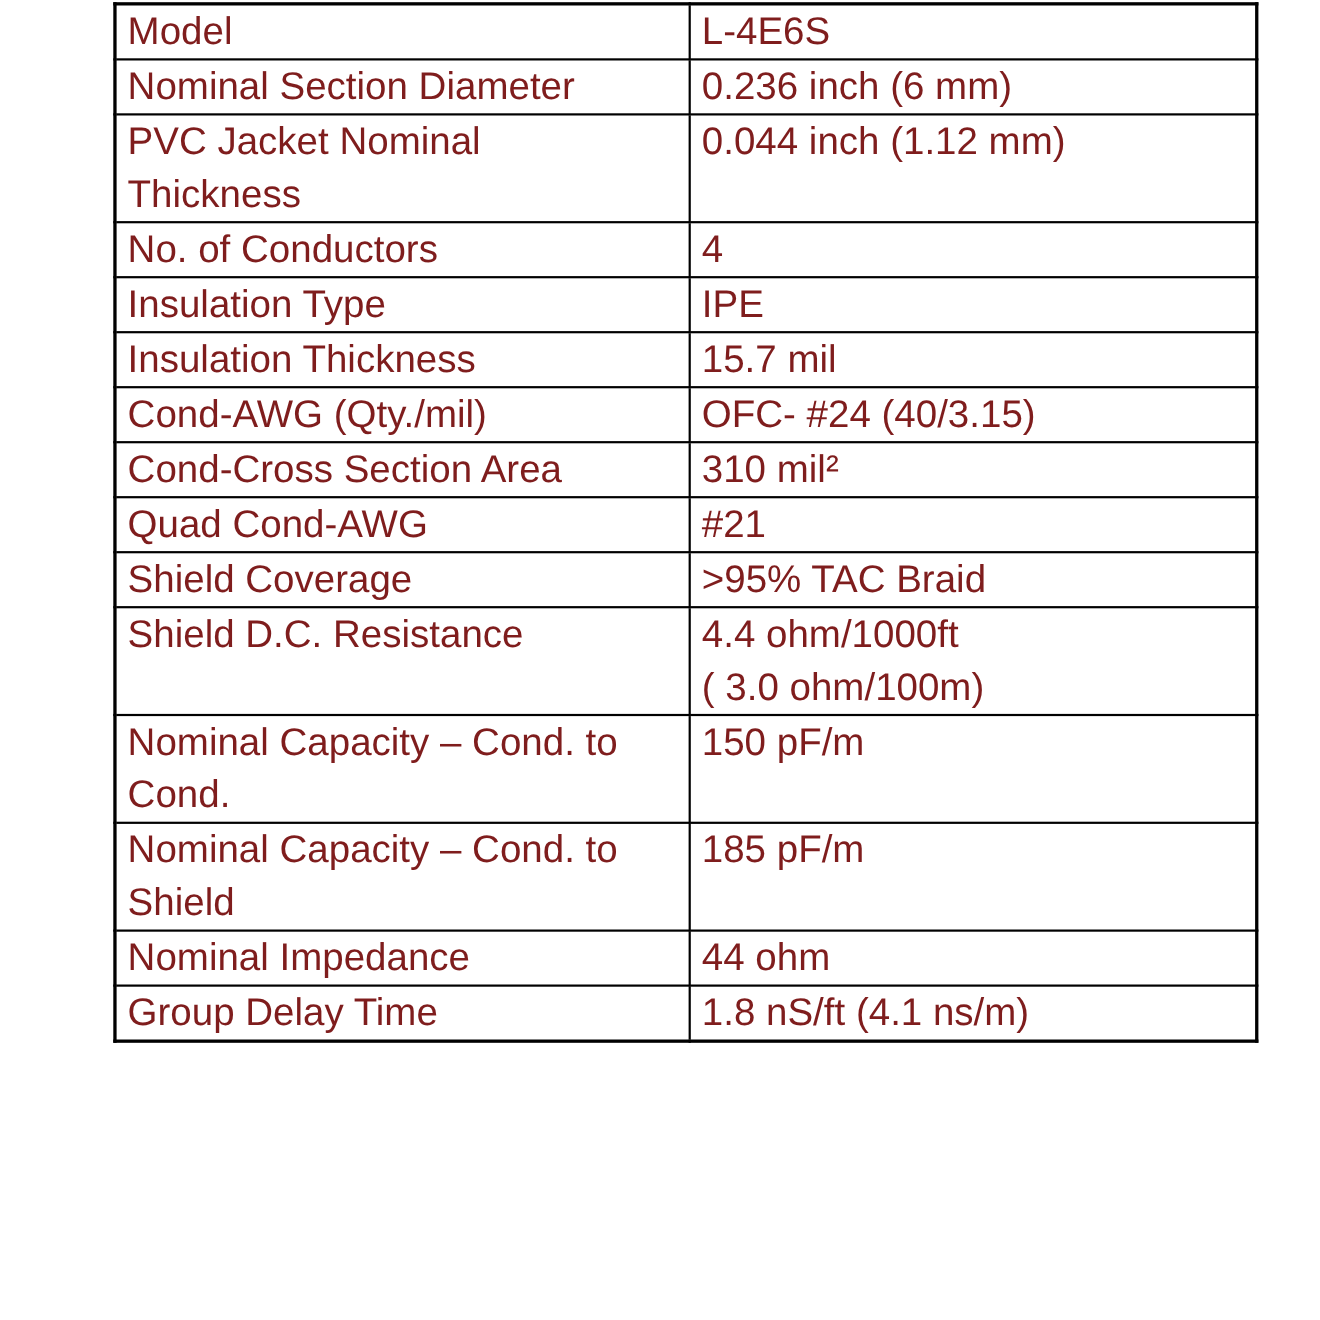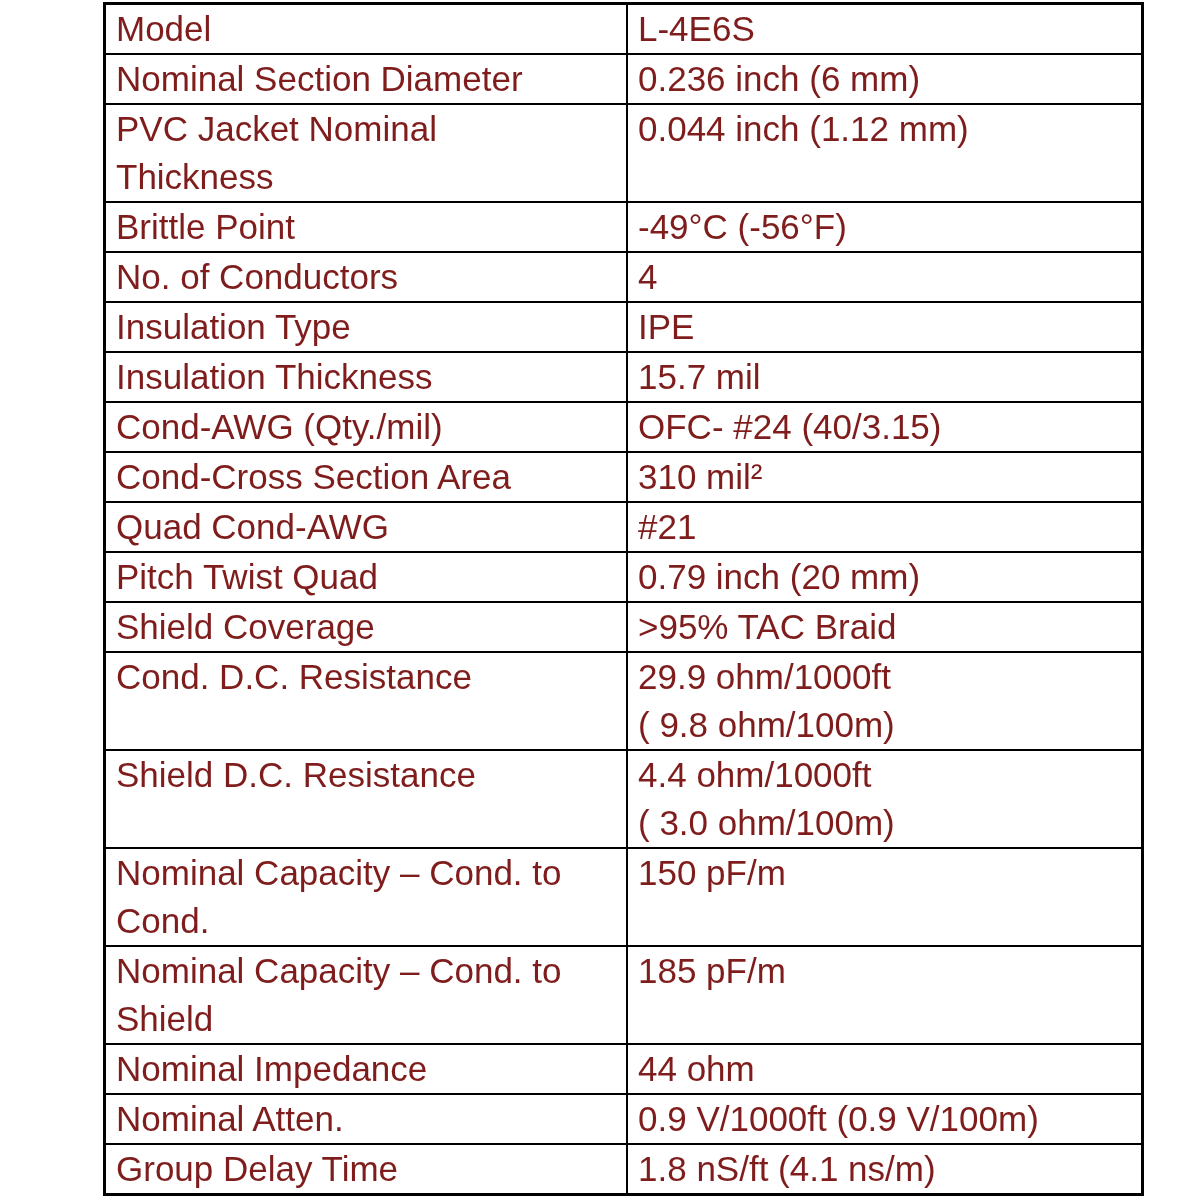--- a/index.html
+++ b/index.html
@@ -55,24 +55,20 @@
     <td class="label-cell">Nominal Section Diameter</td>
     <td class="value-cell">0.236 inch (6 mm)</td>
   </tr>
 
   <tr>
     <td class="label-cell">PVC Jacket Nominal
 Thickness</td>
     <td class="value-cell">0.044 inch (1.12 mm)</td>
   </tr>
 
-  <tr>
-    <td class="label-cell">Brittle Point</td>
-    <td class="value-cell">-49°C (-56°F)</td>
-  </tr>
 
   <tr>
     <td class="label-cell">No. of Conductors</td>
     <td class="value-cell">4</td>
   </tr>
 
   <tr>
     <td class="label-cell">Insulation Type</td>
     <td class="value-cell">IPE</td>
   </tr>
@@ -90,35 +86,26 @@
   <tr>
     <td class="label-cell">Cond-Cross Section Area</td>
     <td class="value-cell">310 mil²</td>
   </tr>
 
   <tr>
     <td class="label-cell">Quad Cond-AWG</td>
     <td class="value-cell">#21</td>
   </tr>
 
-  <tr>
-    <td class="label-cell">Pitch Twist Quad</td>
-    <td class="value-cell">0.79 inch (20 mm)</td>
-  </tr>
 
   <tr>
     <td class="label-cell">Shield Coverage</td>
     <td class="value-cell">&gt;95% TAC Braid</td>
   </tr>
 
-  <tr>
-    <td class="label-cell">Cond. D.C. Resistance</td>
-    <td class="value-cell">29.9 ohm/1000ft
-( 9.8 ohm/100m)</td>
-  </tr>
 
   <tr>
     <td class="label-cell">Shield D.C. Resistance</td>
     <td class="value-cell">4.4 ohm/1000ft
 ( 3.0 ohm/100m)</td>
   </tr>
 
   <tr>
     <td class="label-cell">Nominal Capacity – Cond. to
 Cond.</td>
@@ -129,24 +116,20 @@
     <td class="label-cell">Nominal Capacity – Cond. to
 Shield</td>
     <td class="value-cell">185 pF/m</td>
   </tr>
 
   <tr>
     <td class="label-cell">Nominal Impedance</td>
     <td class="value-cell">44 ohm</td>
   </tr>
 
-  <tr>
-    <td class="label-cell">Nominal Atten.</td>
-    <td class="value-cell">0.9 V/1000ft (0.9 V/100m)</td>
-  </tr>
 
   <tr>
     <td class="label-cell">Group Delay Time</td>
     <td class="value-cell">1.8 nS/ft (4.1 ns/m)</td>
   </tr>
 </tbody>
   </table>
 </div>
 
 </body></html>

